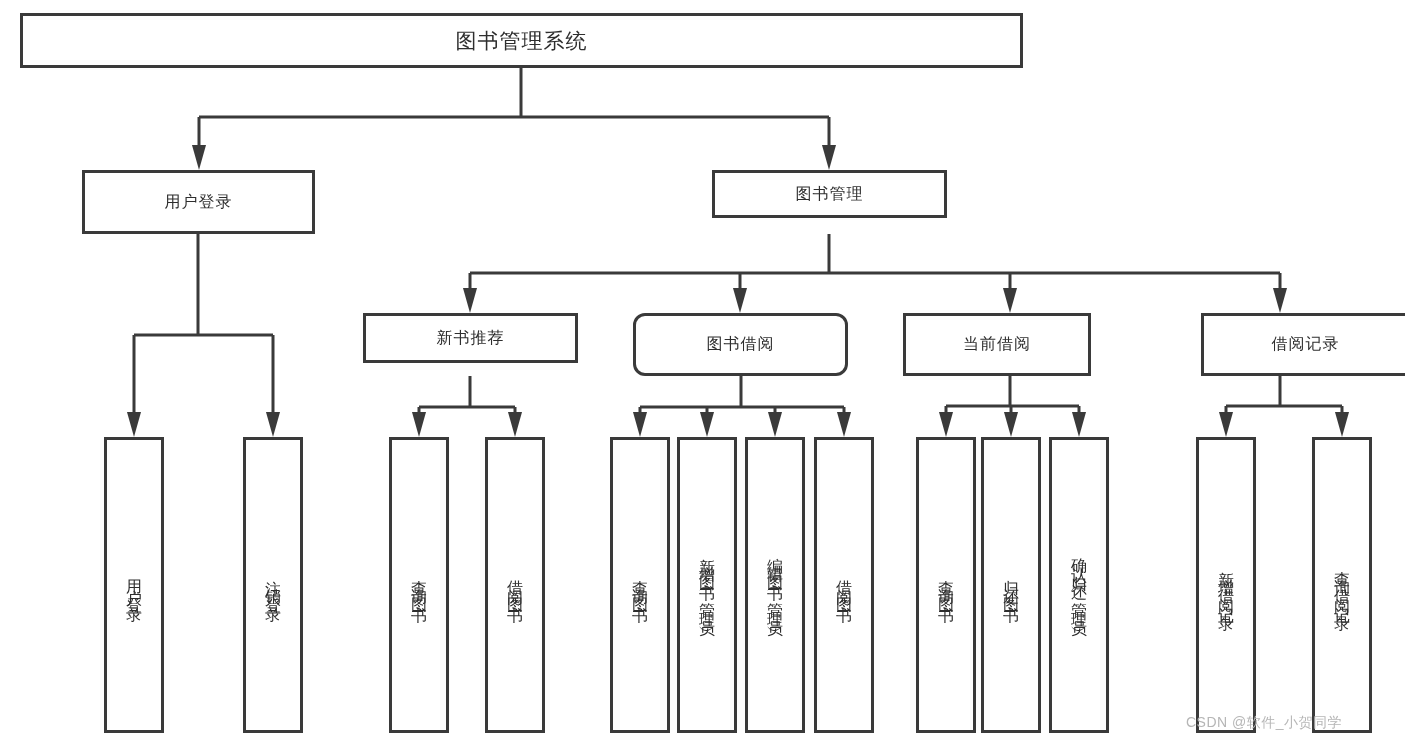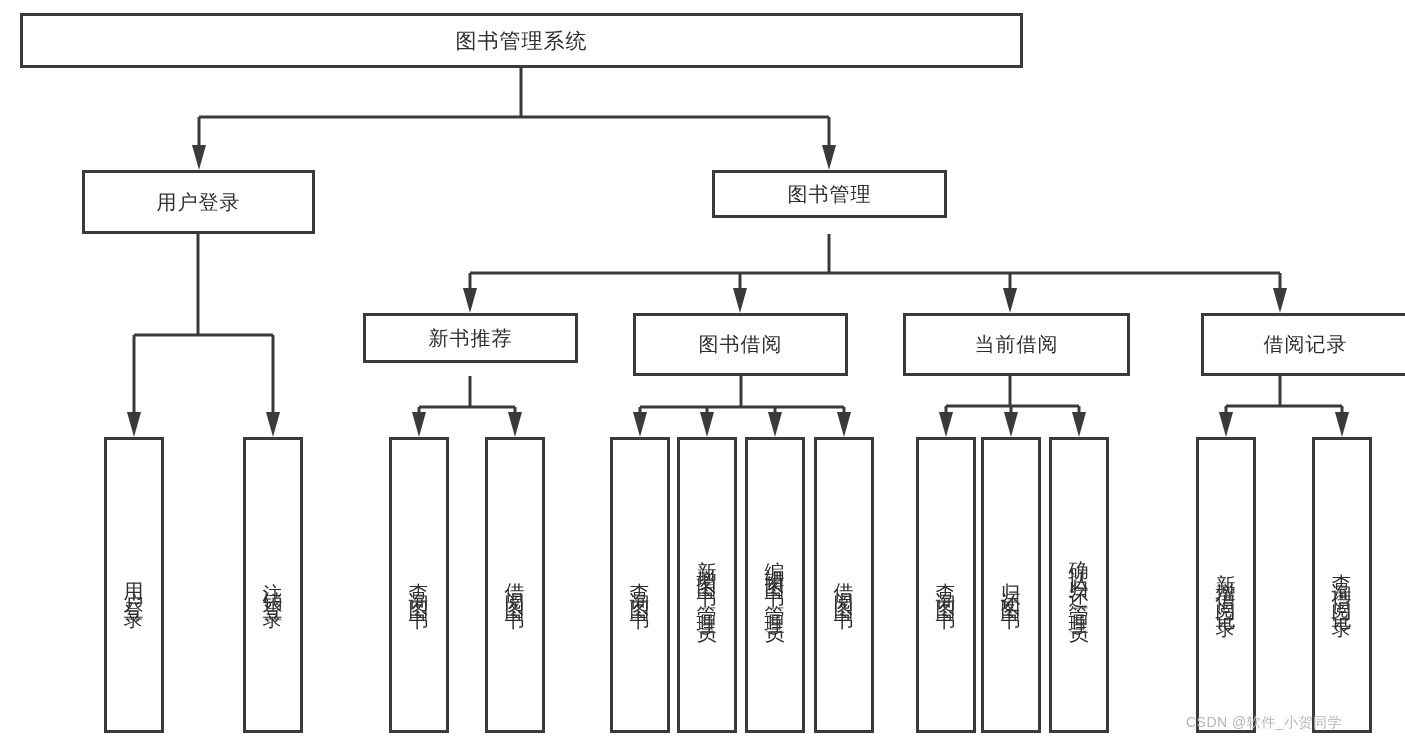--- a/index.html
+++ b/index.html
@@ -19,21 +19,21 @@
   }
   .box {
     position: absolute;
     box-sizing: border-box;
     background: #ffffff;
     border: 3px solid #3a3a3a;
     display: flex;
     align-items: center;
     justify-content: center;
     color: #2e2e2e;
-    font-size: 20px;
+    font-size: 16px;
     letter-spacing: 1px;
     white-space: nowrap;
   }
   .box.title { font-size: 21px; }
   .box.v span {
     writing-mode: vertical-rl;
     line-height: 1;
     letter-spacing: 9px;
     white-space: nowrap;
   }
@@ -99,24 +99,24 @@
   <div class="box" style="left:82px; top:170px; width:233px; height:64px;">
     <span>用户登录</span>
   </div>
   <div class="box" style="left:712px; top:170px; width:235px; height:48px;">
     <span>图书管理</span>
   </div>
 
   <div class="box" style="left:363px; top:313px; width:215px; height:50px;">
     <span>新书推荐</span>
   </div>
-  <div class="box" style="left:633px; top:313px; width:215px; height:63px;">
+  <div class="box" style="left:633px; top:313px; width:215px; height:63px;border-radius:12px;">
     <span>图书借阅</span>
   </div>
-  <div class="box" style="left:903px; top:313px; width:227px; height:63px;">
+  <div class="box" style="left:903px; top:313px; width:188px; height:63px;">
     <span>当前借阅</span>
   </div>
   <div class="box" style="left:1201px; top:313px; width:209px; height:63px;justify-content:center;">
     <span>借阅记录</span>
   </div>
 
   <div class="box v" style="left:104px; top:437px; width:60px; height:296px;">
     <span>用户登录</span>
   </div>
   <div class="box v" style="left:243px; top:437px; width:60px; height:296px;">

